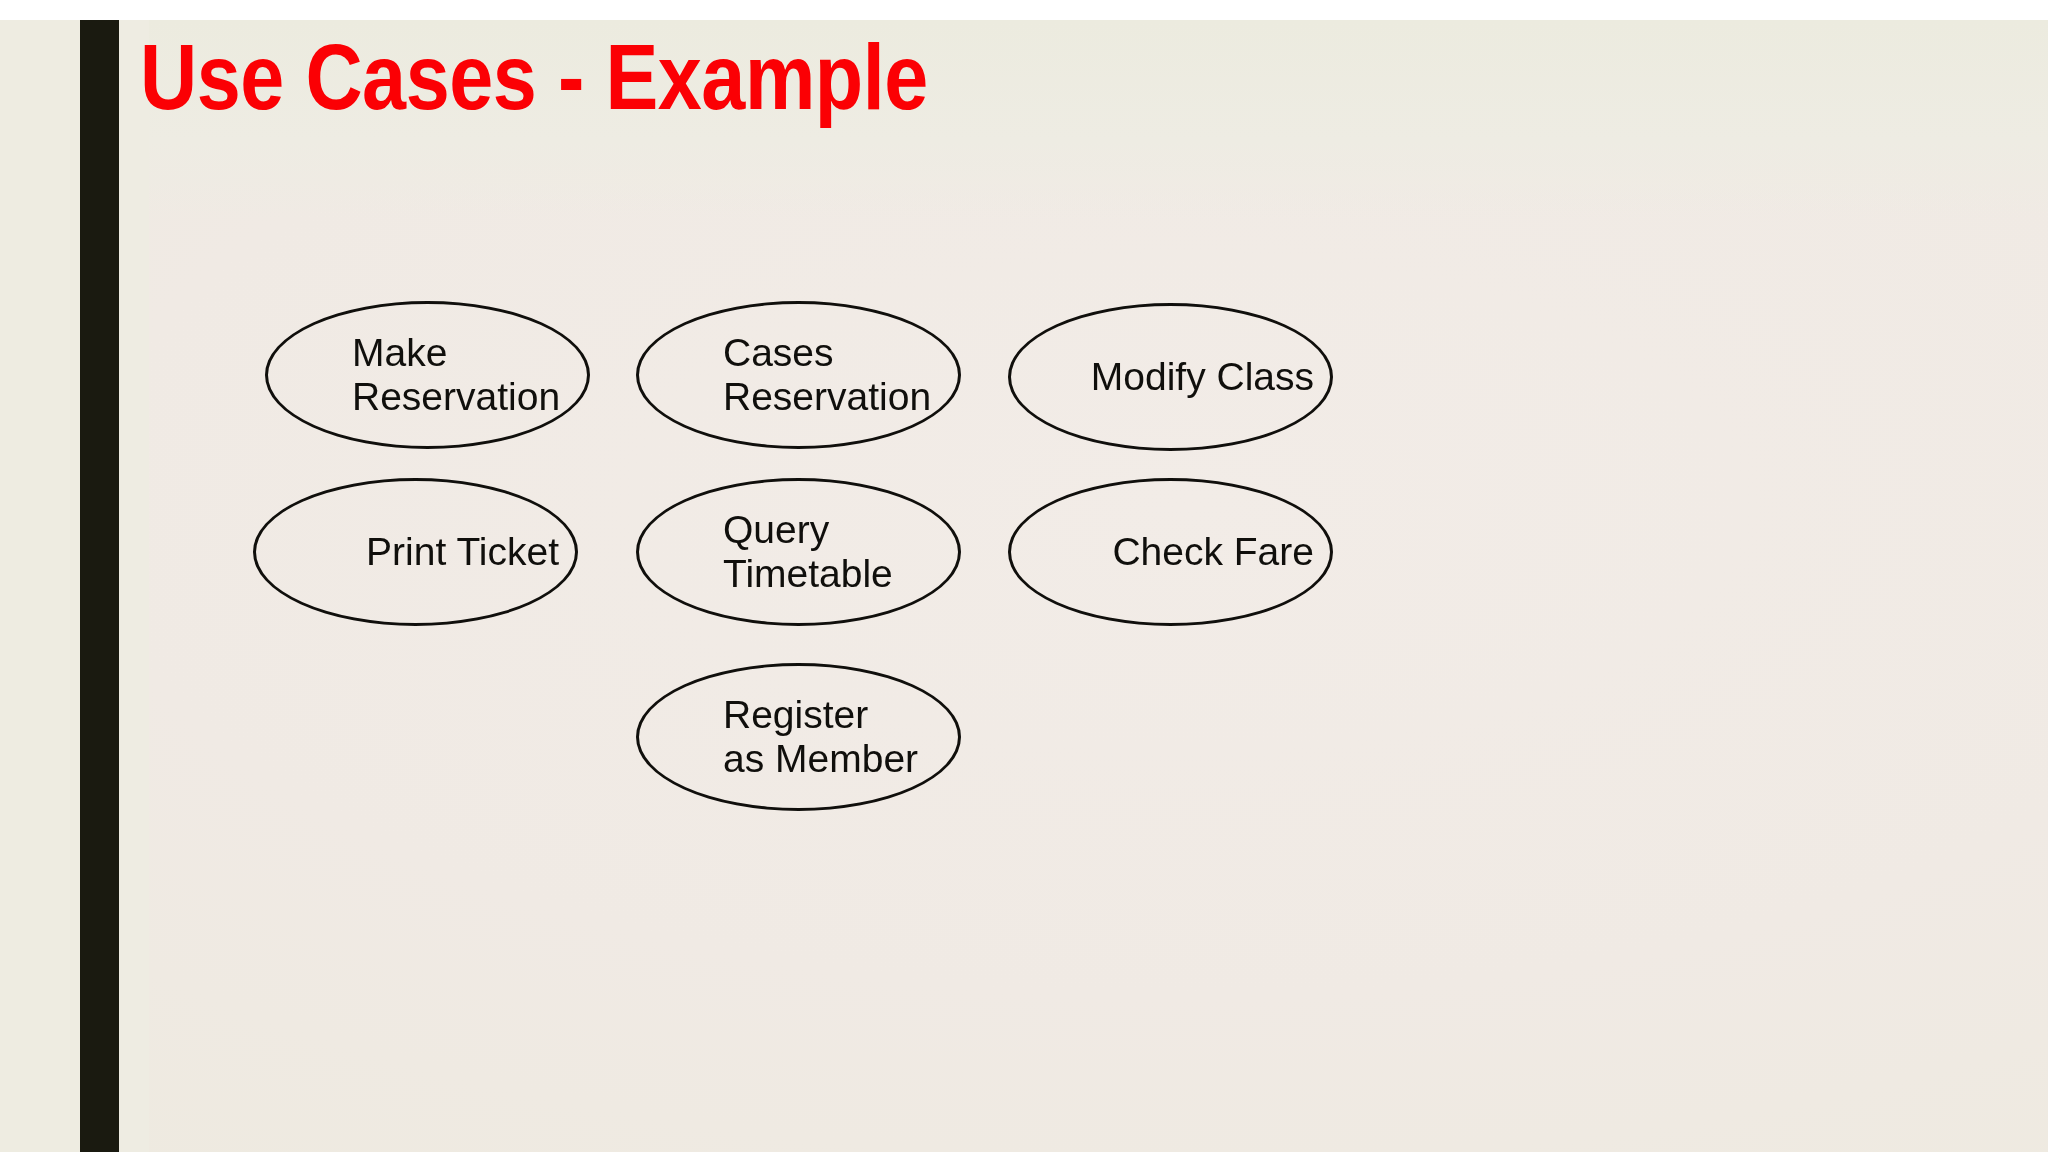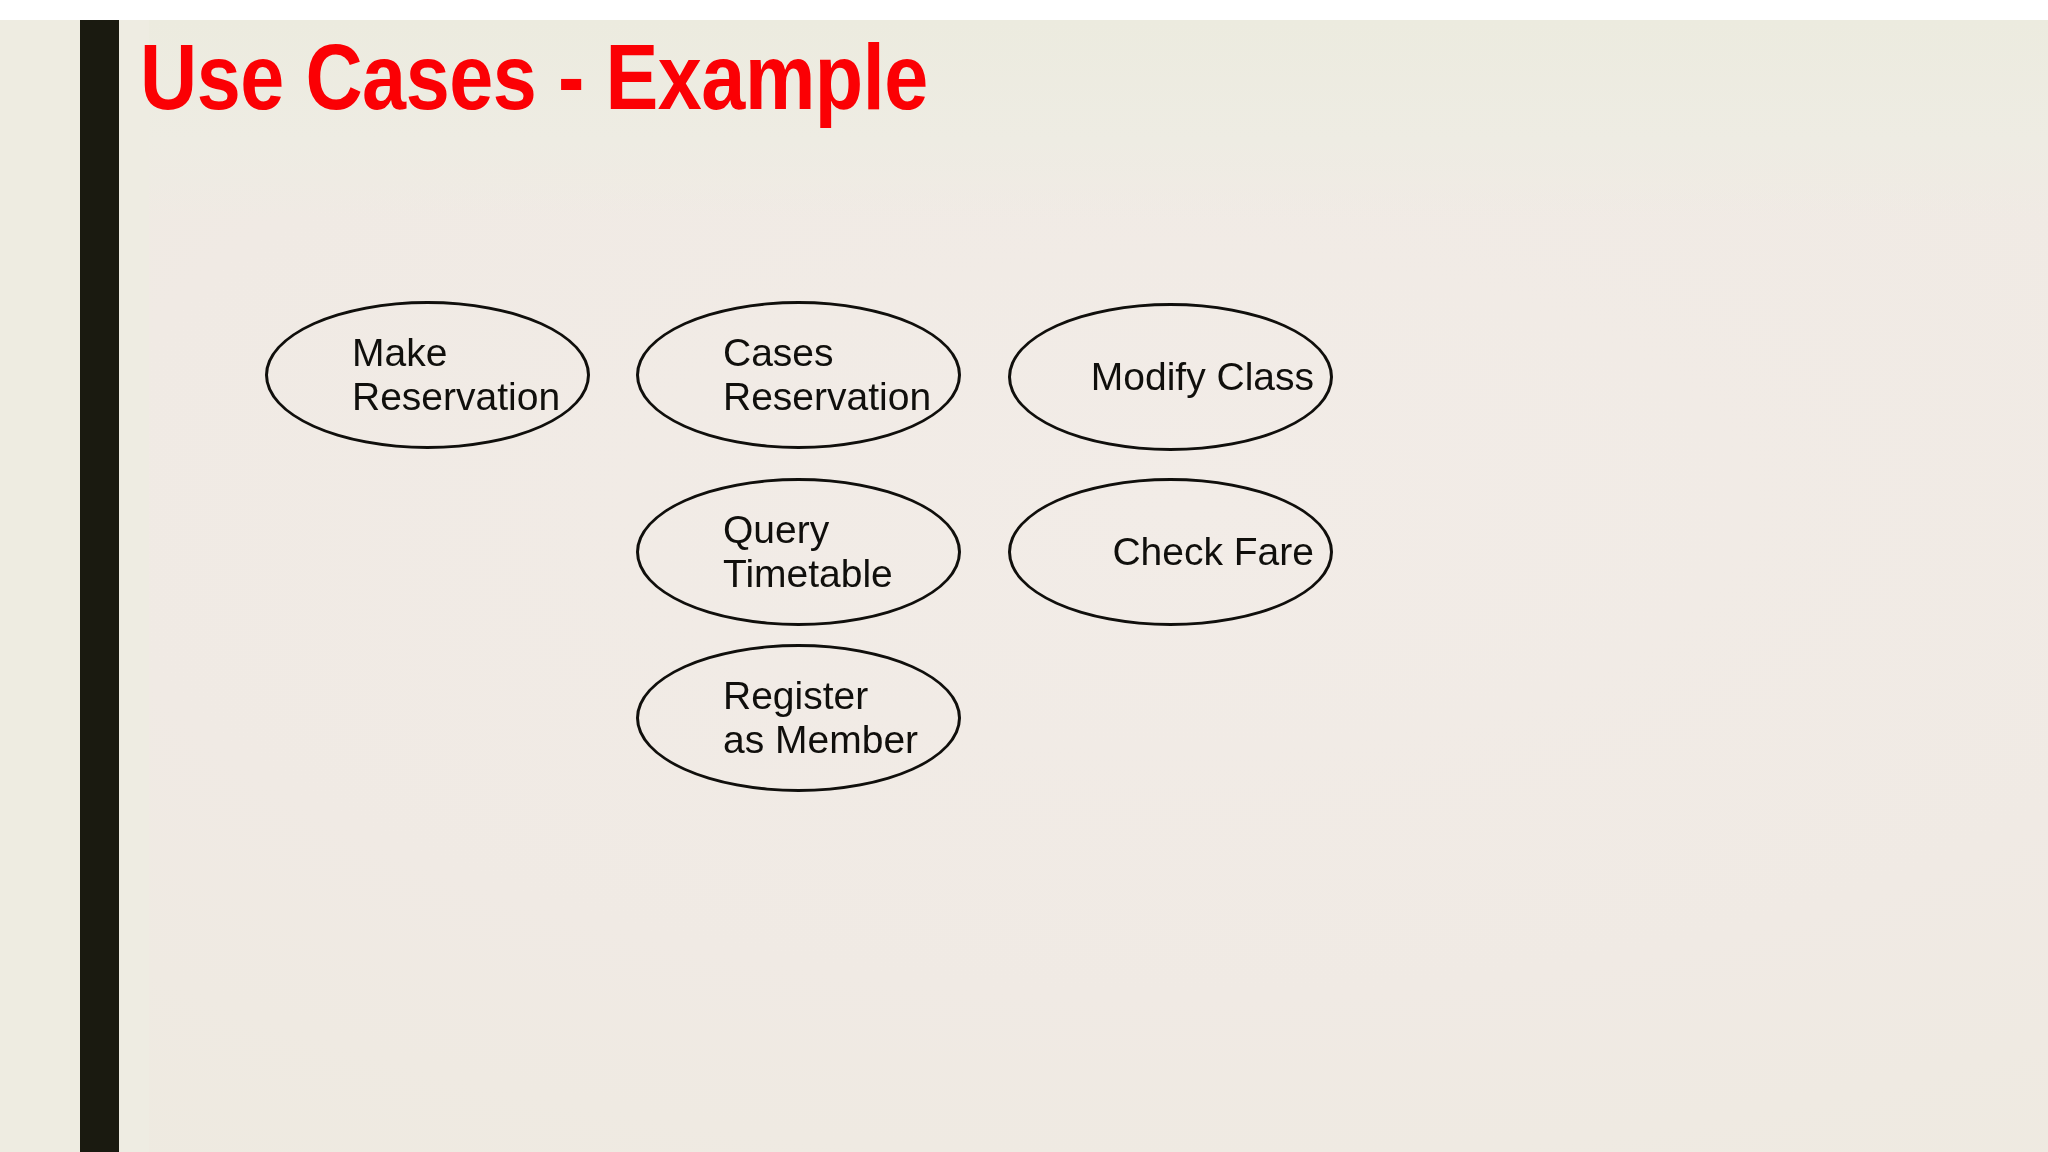--- a/index.html
+++ b/index.html
@@ -157,29 +157,32 @@
 
     <div class="use-case" style="left:636px; top:281px; width:325px; height:148px;">
       <div class="uc-label align-left">Cases
 Reservation</div>
     </div>
 
     <div class="use-case" style="left:1008px; top:283px; width:325px; height:148px;">
       <div class="uc-label align-center">Modify Class</div>
     </div>
 
+    <div class="use-case" style="left:253px; top:458px; width:325px; height:148px;">
+      <div class="uc-label align-center">Print Ticket</div>
+    </div>
 
     <div class="use-case" style="left:636px; top:458px; width:325px; height:148px;">
       <div class="uc-label align-left">Query
 Timetable</div>
     </div>
 
     <div class="use-case" style="left:1008px; top:458px; width:325px; height:148px;">
       <div class="uc-label align-center">Check Fare</div>
     </div>
 
-    <div class="use-case" style="left:636px; top:624px; width:325px; height:148px;">
+    <div class="use-case" style="left:636px; top:643px; width:325px; height:148px;">
       <div class="uc-label align-left">Register
 as Member</div>
     </div>
 
   </div>
 </div>
 
 </body></html>

